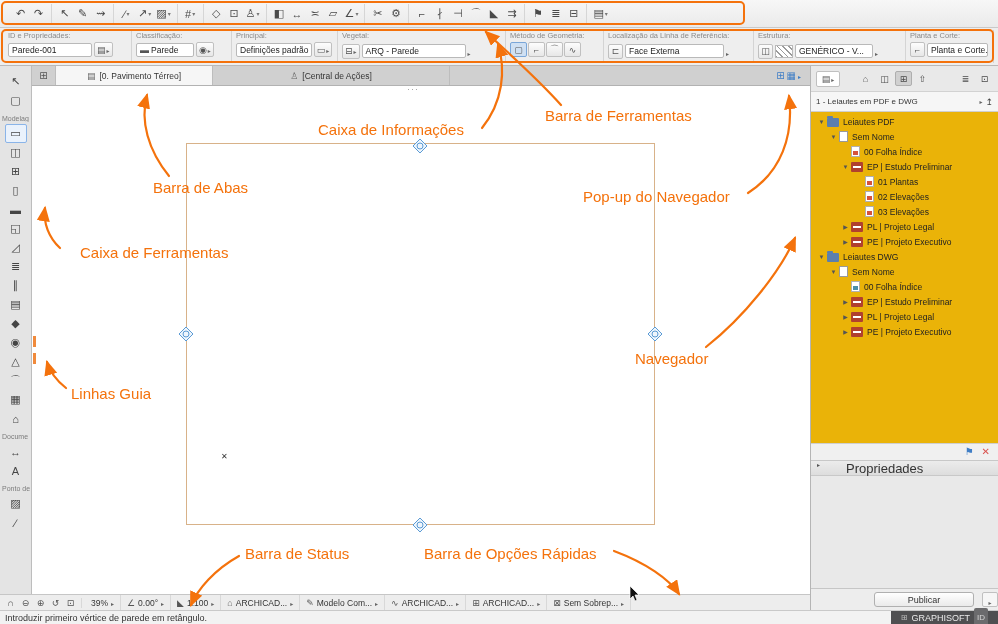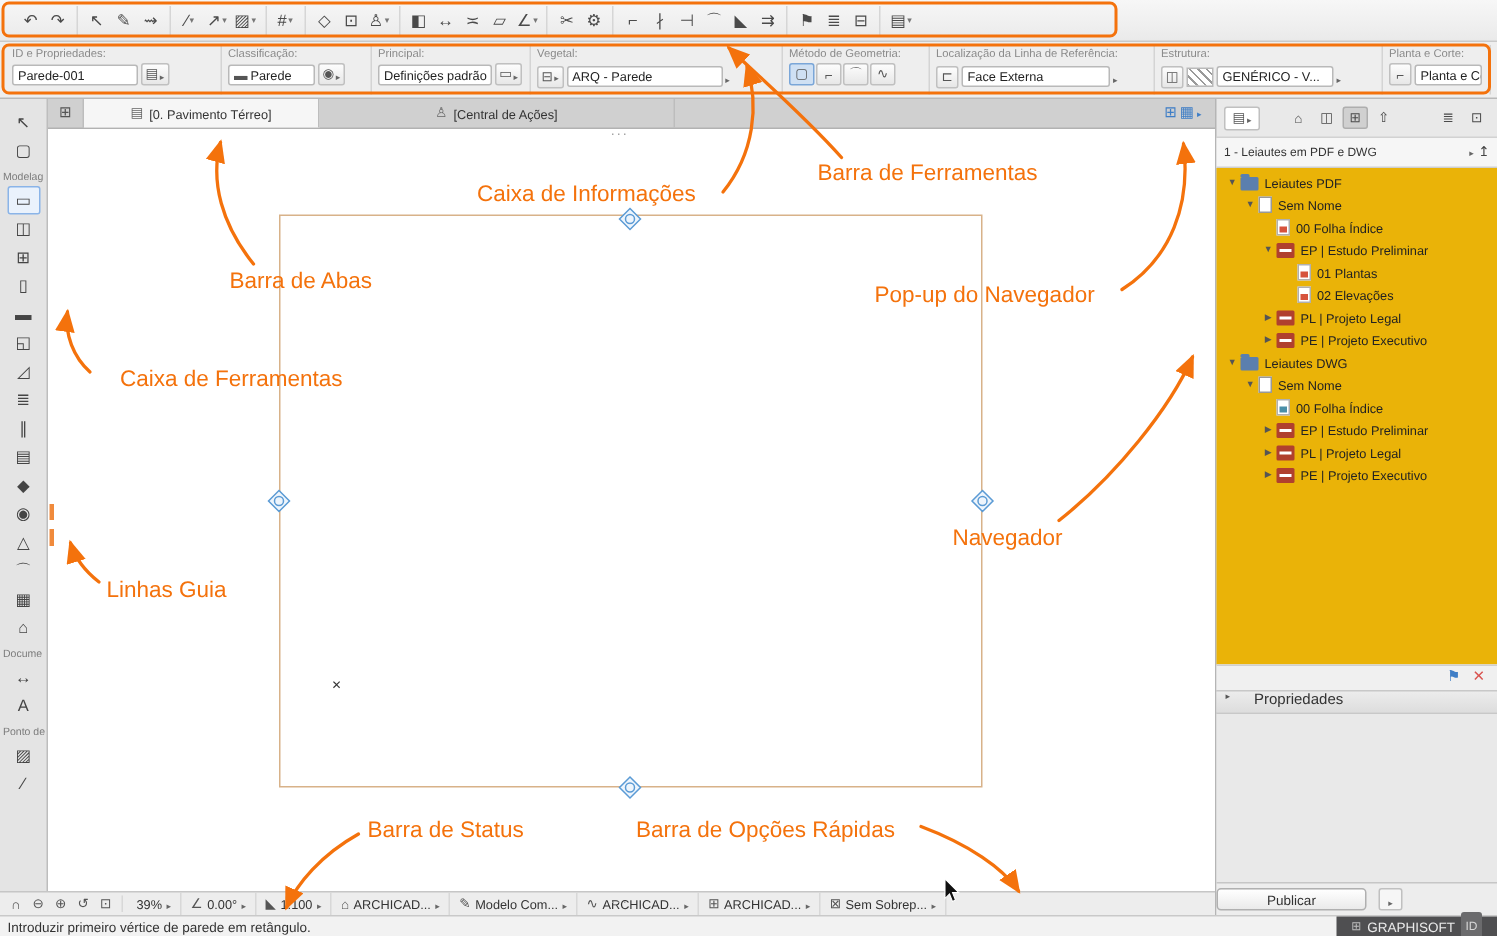--- a/index.html
+++ b/index.html
@@ -99,28 +99,28 @@
   .i-dwg{background:#fff;border:1px solid #b0b0b0;width:9px;height:11px;margin-left:1px;}
   .i-dwg::after{content:"";position:absolute;left:1px;right:1px;bottom:1px;height:4px;background:#4a8fa8;}
   .i-sub{background:#b0402e;border-radius:1px;height:10px;margin-top:1px;}
   .i-sub::after{content:"";position:absolute;left:2px;right:2px;top:4px;height:2px;background:#fff;}
   .rp-propicons{height:17px;background:#f0f0f0;border-top:1px solid #cfcfcf;display:flex;align-items:center;
     justify-content:flex-end;gap:8px;padding-right:8px;}
   .pico{font-size:10px;line-height:1;}
   .pico.blue{color:#3f7ec6;}
   .pico.red{color:#d9534f;}
   .rp-hdr{height:16px;background:linear-gradient(#ececec,#dddddd);border-top:1px solid #c8c8c8;
-    border-bottom:1px solid #c8c8c8;display:flex;gap:12px;padding-left:6px;
-    font-size:10px;color:#333;}
+    border-bottom:1px solid #c8c8c8;display:flex;gap:22px;padding-left:6px;
+    font-size:13px;color:#333;}
   .tri{font-size:6px;color:#555;width:7px;}
   .collapsed .tri::before{content:"▸";}
   .expanded .tri::before{content:"▾";}
   .rp-fill{flex:1;background:#e9e9e9;}
   .rp-publish{height:22px;border-top:1px solid #c6c6c6;background:#ededed;display:flex;align-items:center;
-    justify-content:flex-start;gap:8px;}
+    justify-content:flex-end;gap:8px;}
   .pubbtn{width:100px;height:15px;border:1px solid #b0b0b0;border-radius:3px;background:linear-gradient(#ffffff,#eaeaea);
     font-size:9px;color:#333;font-family:inherit;}
   .pubchev{width:16px;height:15px;border:1px solid #c0c0c0;border-radius:2px;background:#f6f6f6;
     display:flex;align-items:center;justify-content:center;}
 
   
   .quickbar{position:absolute;left:0;top:594px;width:810px;height:16px;background:#ededed;
     border-top:1px solid #c6c6c6;display:flex;align-items:center;overflow:hidden;}
   .qicons{display:flex;align-items:center;padding:0 3px;border-right:1px solid #d8d8d8;}
   .qicon{width:15px;text-align:center;font-size:9px;color:#555;}
@@ -250,21 +250,21 @@
         </div>
       </div>
     <div class="tgroup">
         <div class="tbtn dd">
           <span>▤</span>
         </div>
       </div>
   </div>
 
   <div class="infobox">
-    <div class="ibf" style="width:144px">
+    <div class="ibf" style="width:128px">
       <div class="ibl">ID e Propriedades:</div>
       <div class="ibc">
         <div class="ibinput" style="width:84px">Parede-001</div>
         <div class="ibbtn">
             <span>▤</span>
             <span class="chev"></span>
           </div>
       </div>
     </div>
     <div class="ibf" style="width:100px">
@@ -548,20 +548,26 @@
           <span class="tlabel">01 Plantas</span>
         </div>
 
         <div class="trow">
           <span class="tind lv3"></span>
           <span class="tarrow"></span>
           <span class="ticon i-pdf"></span>
           <span class="tlabel">02 Elevações</span>
         </div>
 
+        <div class="trow">
+          <span class="tind lv3"></span>
+          <span class="tarrow"></span>
+          <span class="ticon i-pdf"></span>
+          <span class="tlabel">03 Elevações</span>
+        </div>
 
         <div class="trow">
           <span class="tind lv2"></span>
           <span class="tarrow">▶</span>
           <span class="ticon i-sub"></span>
           <span class="tlabel">PL | Projeto Legal</span>
         </div>
 
         <div class="trow">
           <span class="tind lv2"></span>

